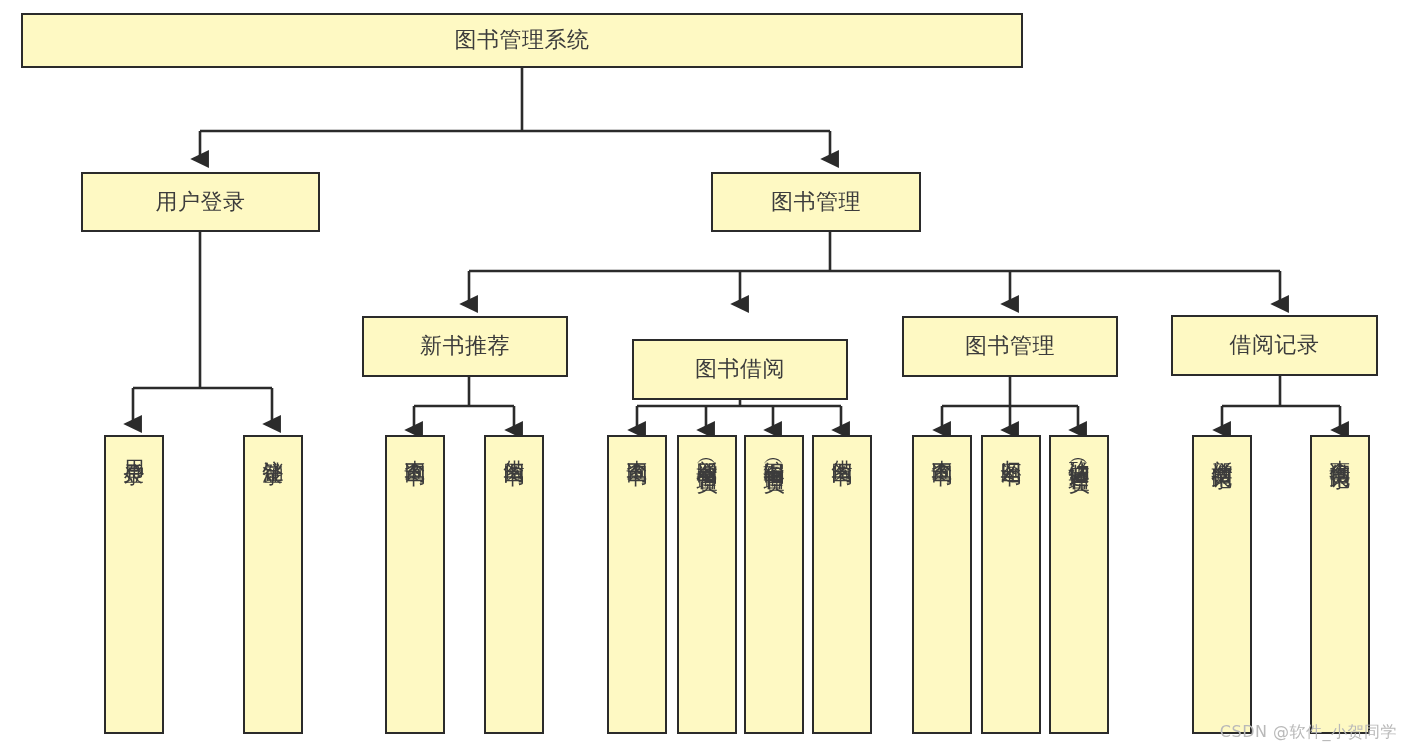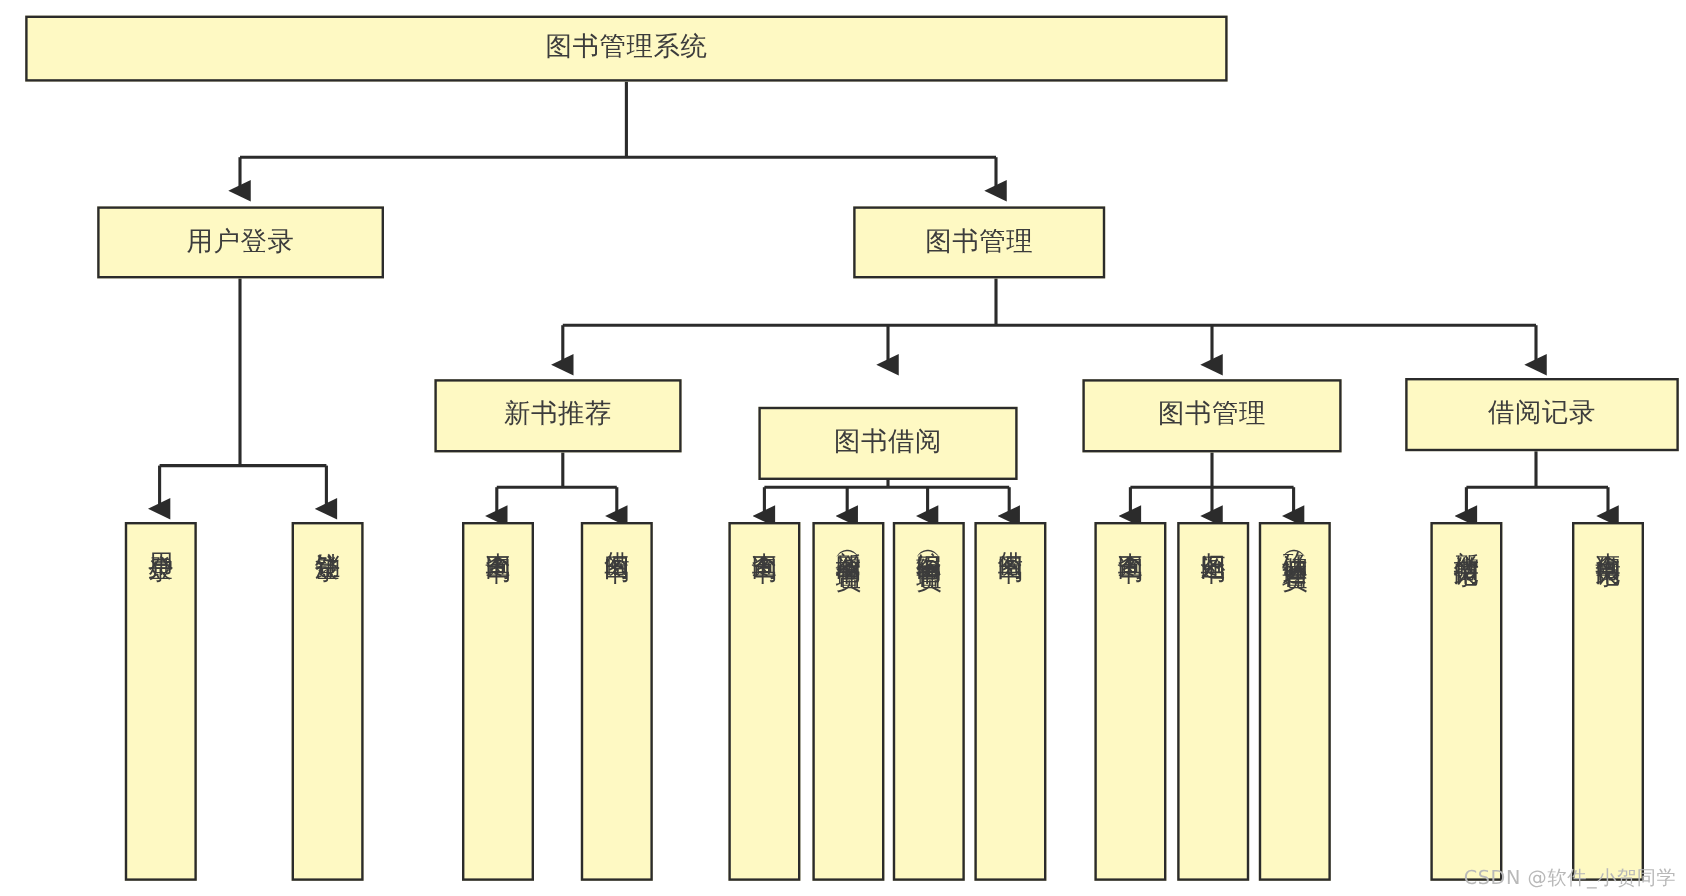--- a/index.html
+++ b/index.html
@@ -140,21 +140,21 @@
 
   <div class="node mid" style="left:362px; top:316px; width:206px; height:61px;">
     <span class="label">新书推荐</span>
   </div>
   <div class="node mid" style="left:632px; top:316px; width:216px; height:61px;margin-top:23px;">
     <span class="label">图书借阅</span>
   </div>
   <div class="node mid" style="left:902px; top:316px; width:216px; height:61px;">
     <span class="label">图书管理</span>
   </div>
-  <div class="node mid" style="left:1171px; top:315px; width:228px; height:61px;">
+  <div class="node mid" style="left:1171px; top:315px; width:207px; height:61px;">
     <span class="label">借阅记录</span>
   </div>
 
   <div class="node leaf" style="left:104px; top:435px; width:60px; height:299px;">
     <span class="label">用户登录</span>
   </div>
   <div class="node leaf" style="left:243px; top:435px; width:60px; height:299px;">
     <span class="label">注销登录</span>
   </div>
 

